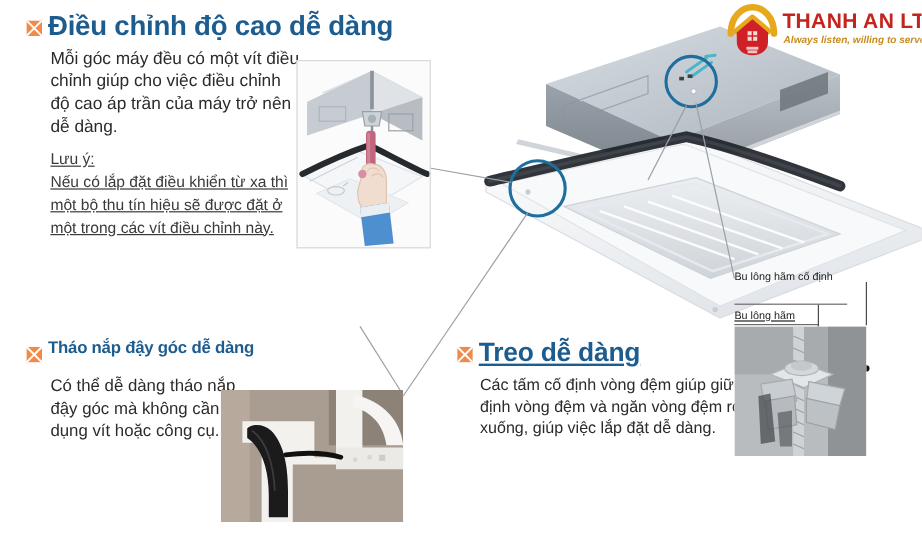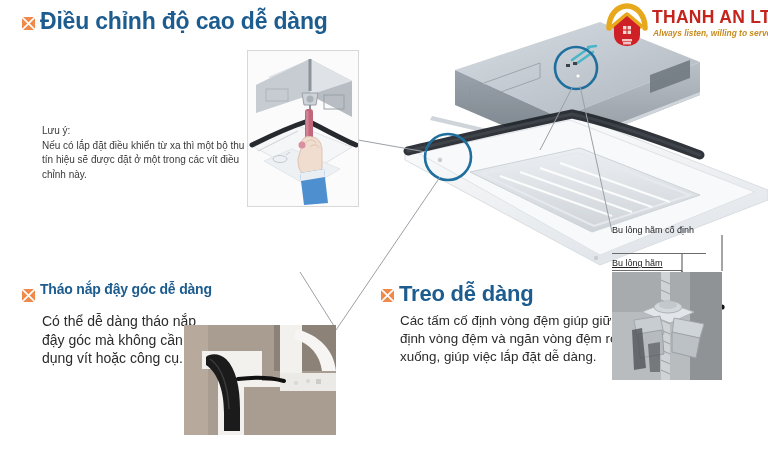--- a/index.html
+++ b/index.html
@@ -26,38 +26,39 @@
   }
   .bullet svg{display:block;width:13px;height:13px;}
   .body-text{
     position:absolute;
     color:#2b2b2b;
     line-height:1.33;
   }
   .note-text{
     position:absolute;
     color:#3a3a3a;
-    font-size:10px;
+    font-size:13px;
     line-height:1.45;
+    text-decoration:underline;
   }
 
   
   #s1-bullet{left:22px;top:17px;}
   #s1-title{left:40px;top:8px;font-size:23px;}
   #s1-body{left:42px;top:40px;width:210px;font-size:14.4px;}
   #s1-note{left:42px;top:124px;width:215px;}
 
   
   #s2-bullet{left:22px;top:289px;}
   #s2-title{left:40px;top:281px;font-size:14px;}
   #s2-body{left:42px;top:312px;width:165px;font-size:14px;}
 
   
   #s3-bullet{left:381px;top:289px;}
-  #s3-title{left:399px;top:281px;font-size:22px;}
+  #s3-title{left:399px;top:281px;font-size:22px;text-decoration:underline;}
   #s3-body{left:400px;top:312px;width:235px;font-size:13.4px;}
 
   
   .photo{position:absolute;overflow:hidden;background:#efefef;}
 
   
   #photo-screw{left:247px;top:50px;width:110px;height:155px;border:1px solid #d8d8d8;background:#fbfbfb;}
   
   #photo-corner{left:184px;top:325px;width:152px;height:110px;}
   
@@ -182,20 +183,21 @@
     </g>
   </svg>
 
   <div class="bullet" id="s1-bullet">
     <svg viewBox="0 0 13 13">
         <rect x="0" y="0" width="13" height="13" fill="#f08a4b"></rect>
         <path d="M0 0 L13 13 M13 0 L0 13" stroke="#ffffff" stroke-width="1.6"></path>
       </svg>
   </div>
   <div class="sect-title" id="s1-title">Điều chỉnh độ cao dễ dàng</div>
+  <div class="body-text" id="s1-body">Mỗi góc máy đều có một vít điều chỉnh giúp cho việc điều chỉnh độ cao áp trần của máy trở nên dễ dàng.</div>
   <div class="note-text" id="s1-note">
     <div>Lưu ý:</div>
     <div>Nếu có lắp đặt điều khiển từ xa thì một bộ thu tín hiệu sẽ được đặt ở một trong các vít điều chỉnh này.</div>
   </div>
 
   <div class="photo" id="photo-screw">
     <svg viewBox="0 0 110 155" width="110" height="155">
       <rect width="110" height="155" fill="#fbfbfb"></rect>
 
       <polygon points="8,62 40,38 62,26 62,8 8,34" fill="#cfd4d9"></polygon>

